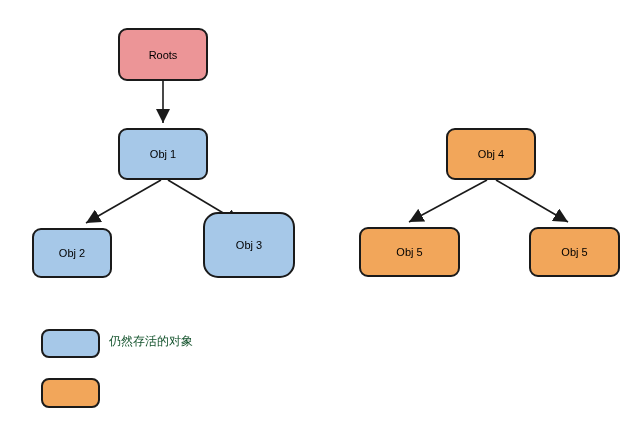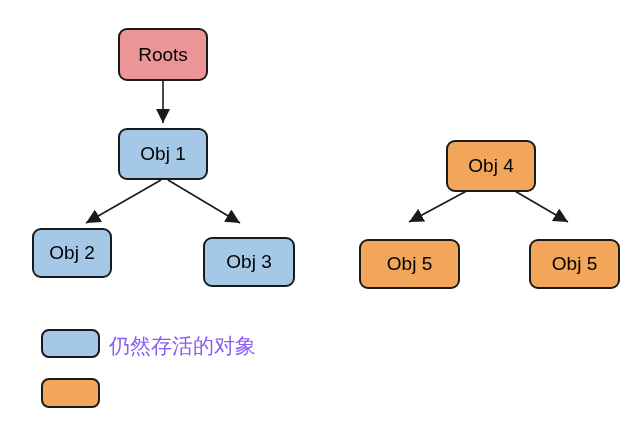--- a/index.html
+++ b/index.html
@@ -24,38 +24,38 @@
     pointer-events: none;
   }
   .node {
     position: absolute;
     box-sizing: border-box;
     border: 2px solid #1a1a1a;
     border-radius: 9px;
     display: flex;
     align-items: center;
     justify-content: center;
-    font-size: 19px;
+    font-size: 11px;
     color: #000000;
   }
   .node.root { background: #ec9597; }
   .node.alive { background: #a6c8e8; }
-  .node.dead { background: #f2a65a; margin-top: 12px; }
+  .node.dead { background: #f2a65a; }
   .legend-swatch {
     position: absolute;
     box-sizing: border-box;
     border: 2px solid #1a1a1a;
     border-radius: 8px;
   }
   .legend-swatch.alive { background: #a6c8e8; }
   .legend-swatch.dead { background: #f2a65a; }
   .legend-label {
     position: absolute;
-    font-size: 21px;
-    color: #8b5cf6;
+    font-size: 12px;
+    color: #14532d;
     white-space: nowrap;
     line-height: 1;
   }
 </style>
 </head>
 <body>
 
 <div class="canvas">
 
   <svg class="edges-layer" width="632" height="422" viewBox="0 0 632 422" xmlns="http://www.w3.org/2000/svg">
@@ -76,21 +76,21 @@
   </div>
 
   <div class="node alive" style="left:118px; top:128px; width:90px; height:52px;text-align:right;">
     <span>Obj 1</span>
   </div>
 
   <div class="node alive" style="left:32px; top:228px; width:80px; height:50px;">
     <span>Obj 2</span>
   </div>
 
-  <div class="node alive" style="left:203px; top:237px; width:92px; height:50px;">
+  <div class="node alive" style="left:203px; top:212px; width:92px; height:66px;border-radius:15px;">
     <span>Obj 3</span>
   </div>
 
   <div class="node dead" style="left:446px; top:128px; width:90px; height:52px;">
     <span>Obj 4</span>
   </div>
 
   <div class="node dead" style="left:359px; top:227px; width:101px; height:50px;">
     <span>Obj 5</span>
   </div>

